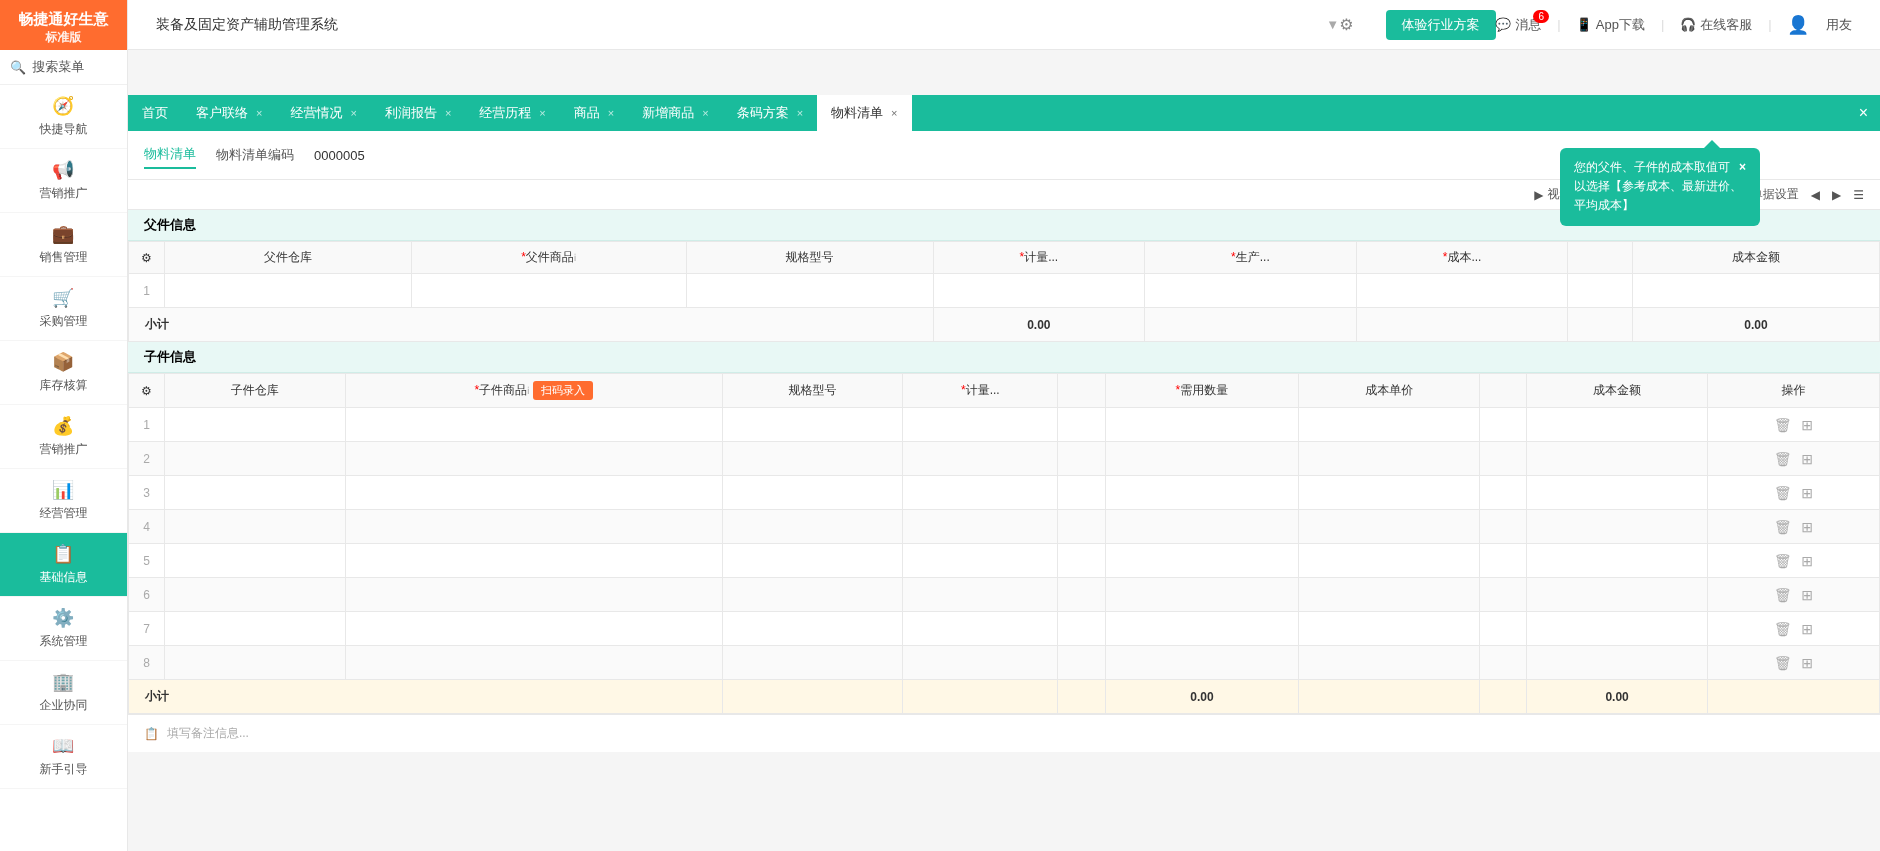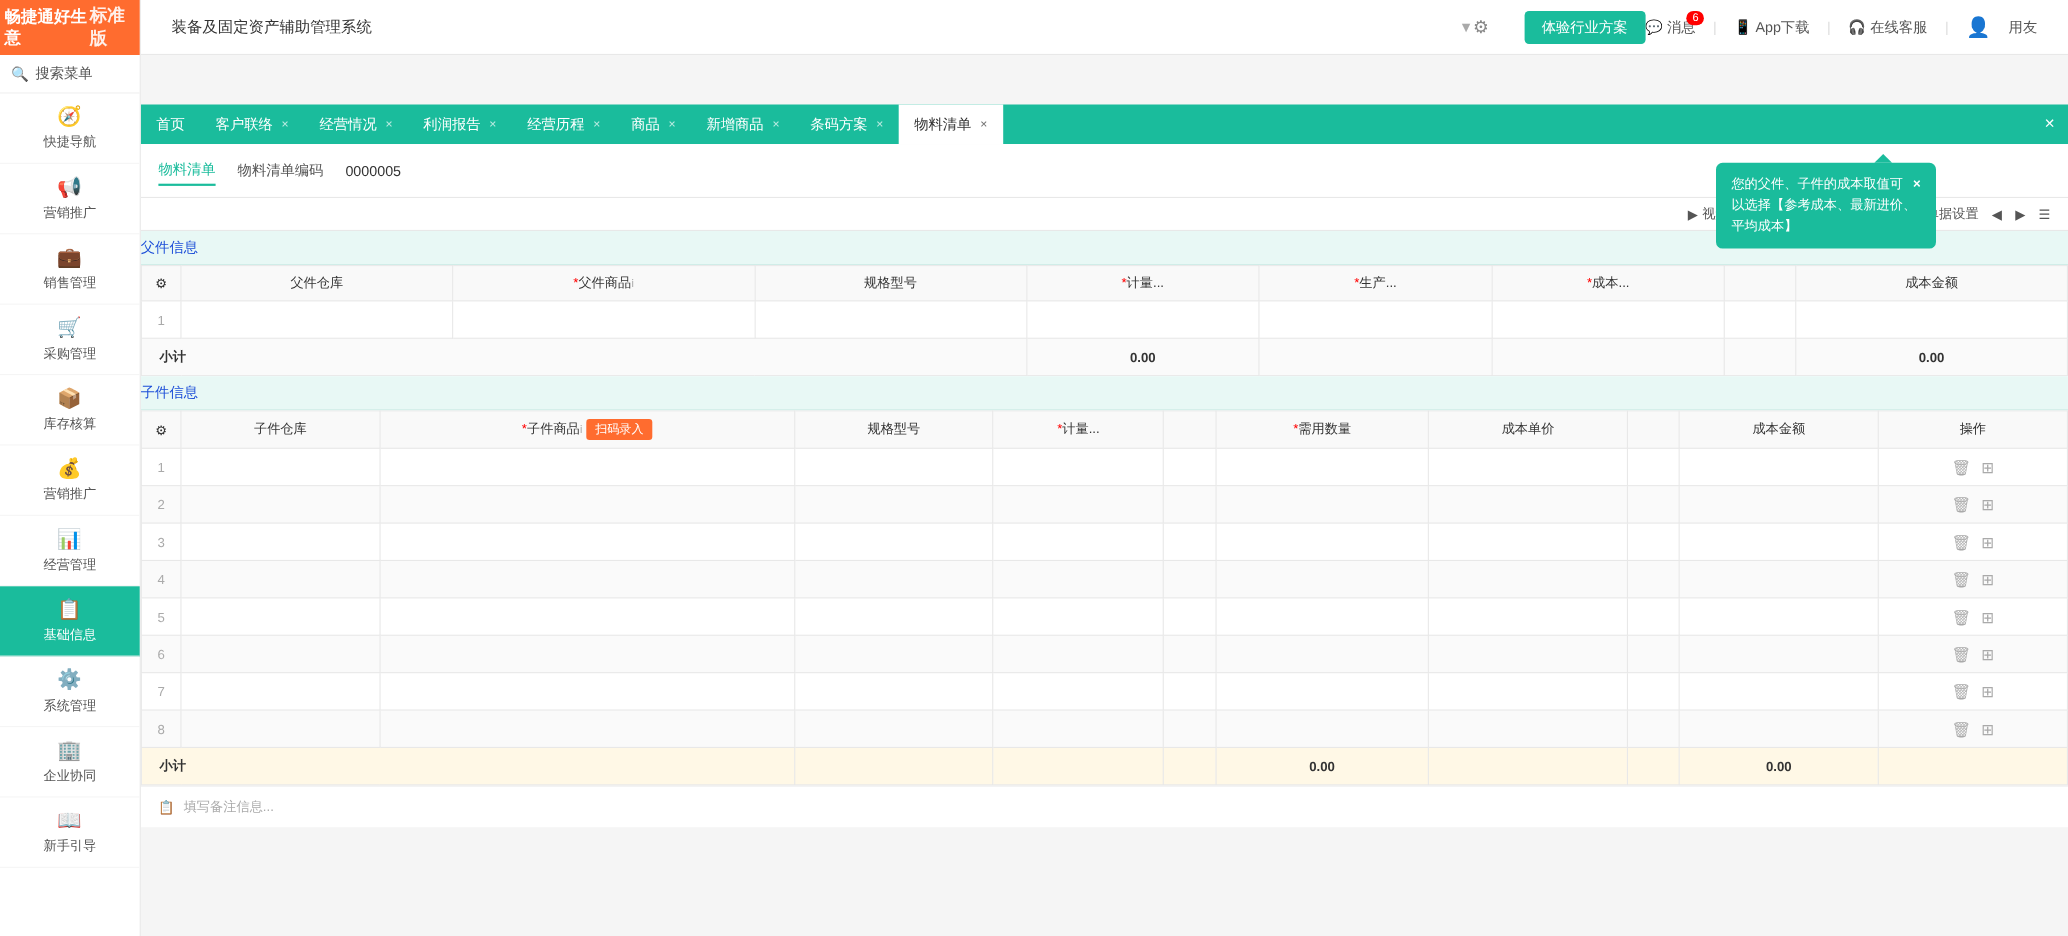--- a/index.html
+++ b/index.html
@@ -12,29 +12,29 @@
       display: flex;
       flex-direction: column;
       border-right: 1px solid #e8e8e8;
       flex-shrink: 0;
     }
     .sidebar-logo {
       background: #ff6c2f;
       height: 50px;
       display: flex;
       align-items: center;
-      justify-content: space-between;
+      justify-content: flex-end;
       color: #fff;
       font-size: 14px;
       font-weight: bold;
-      flex-direction: row;
+      flex-direction: column;
       padding: 4px;
     }
     .sidebar-logo .logo-main { font-size: 15px; }
-    .sidebar-logo .logo-sub { font-size: 16px; opacity: 0.9; }
+    .sidebar-logo .logo-sub { font-size: 12px; opacity: 0.9; }
     .sidebar-search {
       display: flex;
       align-items: center;
       padding: 8px 10px;
       border-bottom: 1px solid #f0f0f0;
       cursor: pointer;
       color: #555;
       gap: 6px;
     }
     .sidebar-item {
@@ -178,24 +178,24 @@
     }
 
     
     .section {
       background: #fff;
       margin: 0;
       padding: 0;
     }
     .section-title {
       background: #e8f8f5;
-      padding: 6px 0;
+      padding: 6px 16px;
       font-size: 13px;
-      color: #1d4ed8;
-      font-weight: normal;
+      color: #000000;
+      font-weight: bold;
       border-bottom: 1px solid #d0ede8;
     }
 
     
     .data-table {
       width: 100%;
       border-collapse: collapse;
       font-size: 12px;
     }
     .data-table th {

